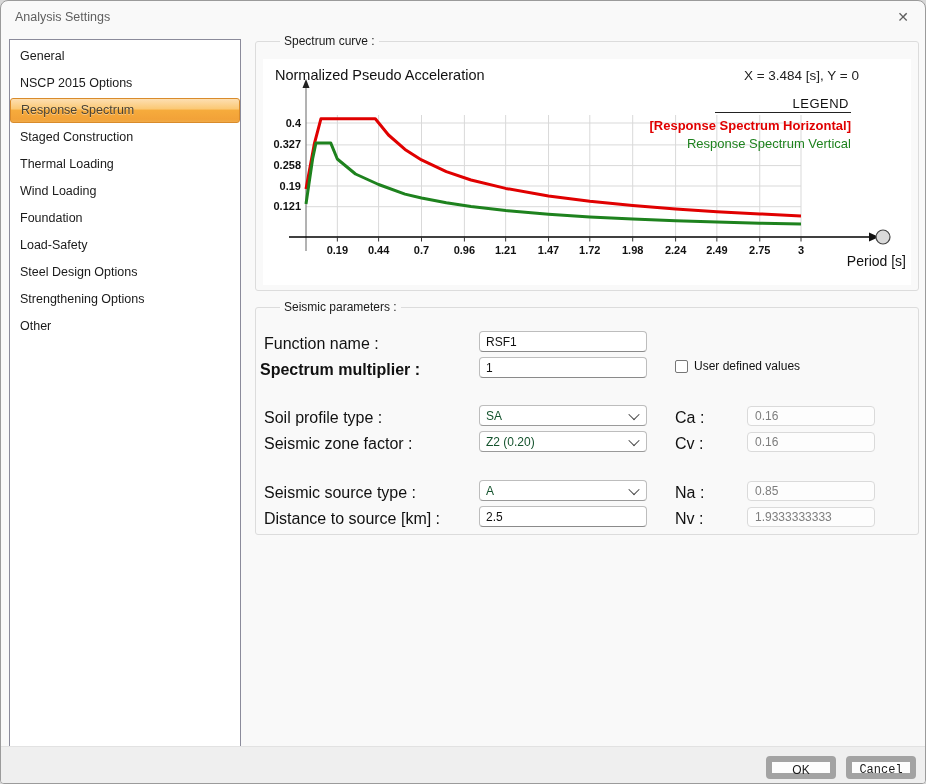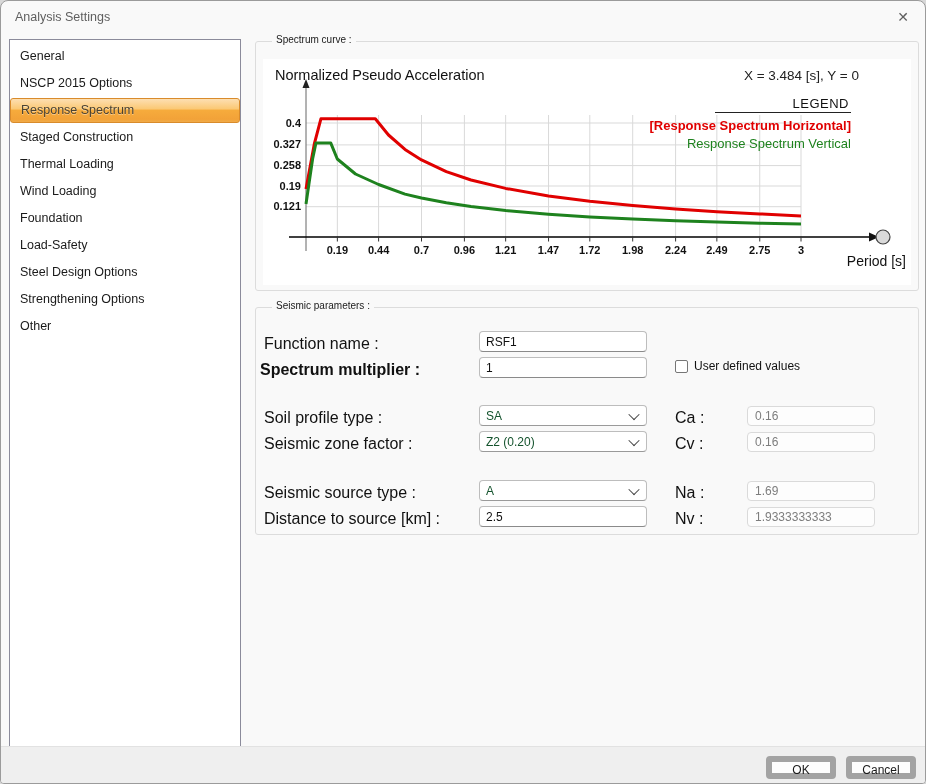--- a/index.html
+++ b/index.html
@@ -20,22 +20,22 @@
     color:#1a1a1a; white-space:nowrap; cursor:default; }
   .side-item.selected {
     box-sizing:border-box; height:25px; line-height:23px; margin:1px 0;
     background:linear-gradient(180deg,#fddfb2 0%,#fbc976 42%,#f6ab3c 50%,#f2a238 88%,#f0ab49 100%);
     border:1px solid #d98b2b; border-radius:3px; color:#4a4233;
     text-shadow:0 1px 0 rgba(255,255,255,0.4);
   }
   
   .groupbox { position:absolute; box-sizing:border-box; border:1px solid #dcdcdc;
     border-radius:3px; }
-  .gb-label { position:absolute; top:-8px; left:16px; background:#f9f9f9;
-    padding:0 4px; font-size:10px; color:#1a1a1a; }
+  .gb-label { position:absolute; top:-8px; left:24px; background:#f9f9f9;
+    padding:0 4px; font-size:12px; color:#1a1a1a; }
   #chart-svg { position:absolute; left:7px; top:17px; background:#ffffff; }
   
   .flabel { position:absolute; font-size:16px; color:#111; }
   .tb { position:absolute; box-sizing:border-box; height:21px; width:168px;
     background:#fff; border:1px solid #bdbdbd; border-bottom-color:#8a8a8a;
     border-radius:4px; font-family:"Liberation Sans",sans-serif; font-size:12px;
     color:#111; padding:0 6px; }
   .tb-dis { position:absolute; box-sizing:border-box; height:20px; width:128px;
     background:#fdfdfd; border:1px solid #dadada; border-radius:4px;
     font-size:12px; color:#7d7d7d; padding:0 7px; line-height:18px; }
@@ -175,26 +175,26 @@
     </div>
     <span class="flabel" style="left:419px; top:127px;">Cv :</span>
     <div class="tb-dis" style="left:491px; top:124px;">0.16</div>
 
     <span class="flabel" style="left:8px; top:176px;">Seismic source type :</span>
     <div class="combo" style="left:223px; top:172px;">
       <span>A</span>
       <span class="chev"></span>
     </div>
     <span class="flabel" style="left:419px; top:176px;">Na :</span>
-    <div class="tb-dis" style="left:491px; top:173px;">1.69</div>
+    <div class="tb-dis" style="left:491px; top:173px;">0.85</div>
 
     <span class="flabel" style="left:8px; top:202px;">Distance to source [km] :</span>
     <input class="tb" style="left: 223px; top: 198px;" value="2.5">
     <span class="flabel" style="left:419px; top:202px;">Nv :</span>
     <div class="tb-dis" style="left:491px; top:199px;">1.9333333333</div>
   </div>
 
   <div class="footer">
     <button class="btn" style="left:765px;">OK</button>
-    <button class="btn" style="left:845px;">Cancel</button>
+    <button class="btn" style="left:845px;font-family:Liberation Mono, monospace;">Cancel</button>
   </div>
 
 </div>
 
 </body></html>

